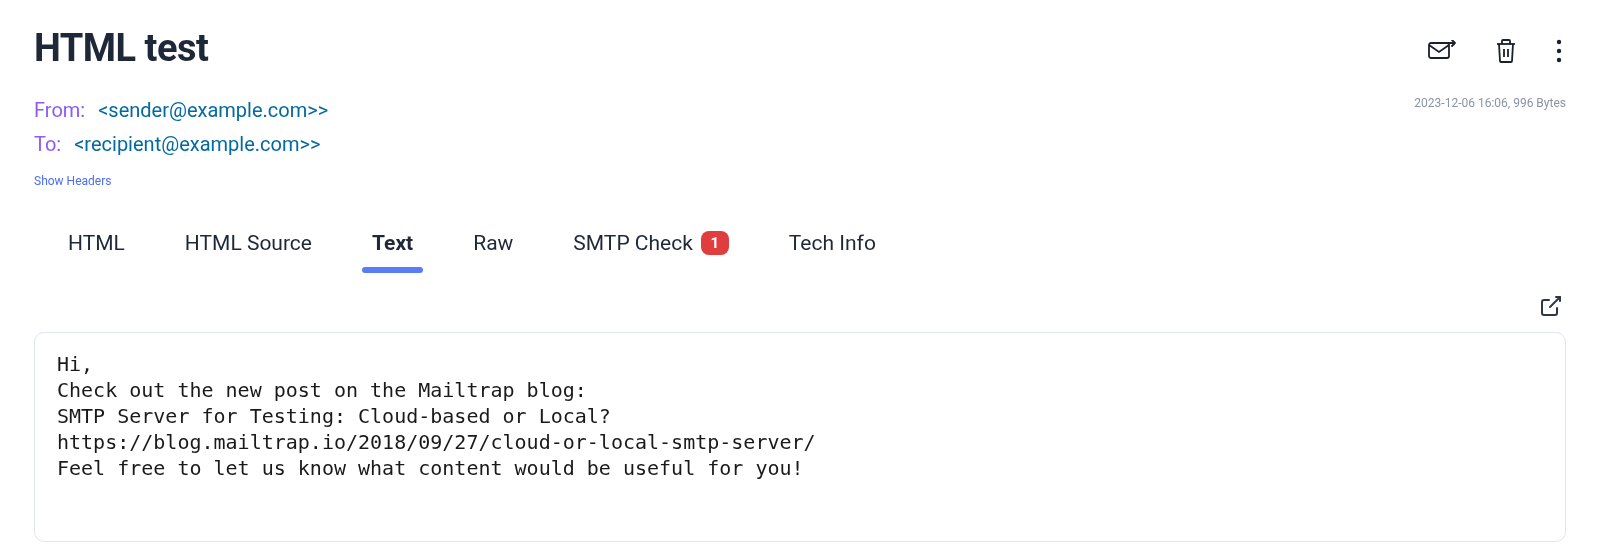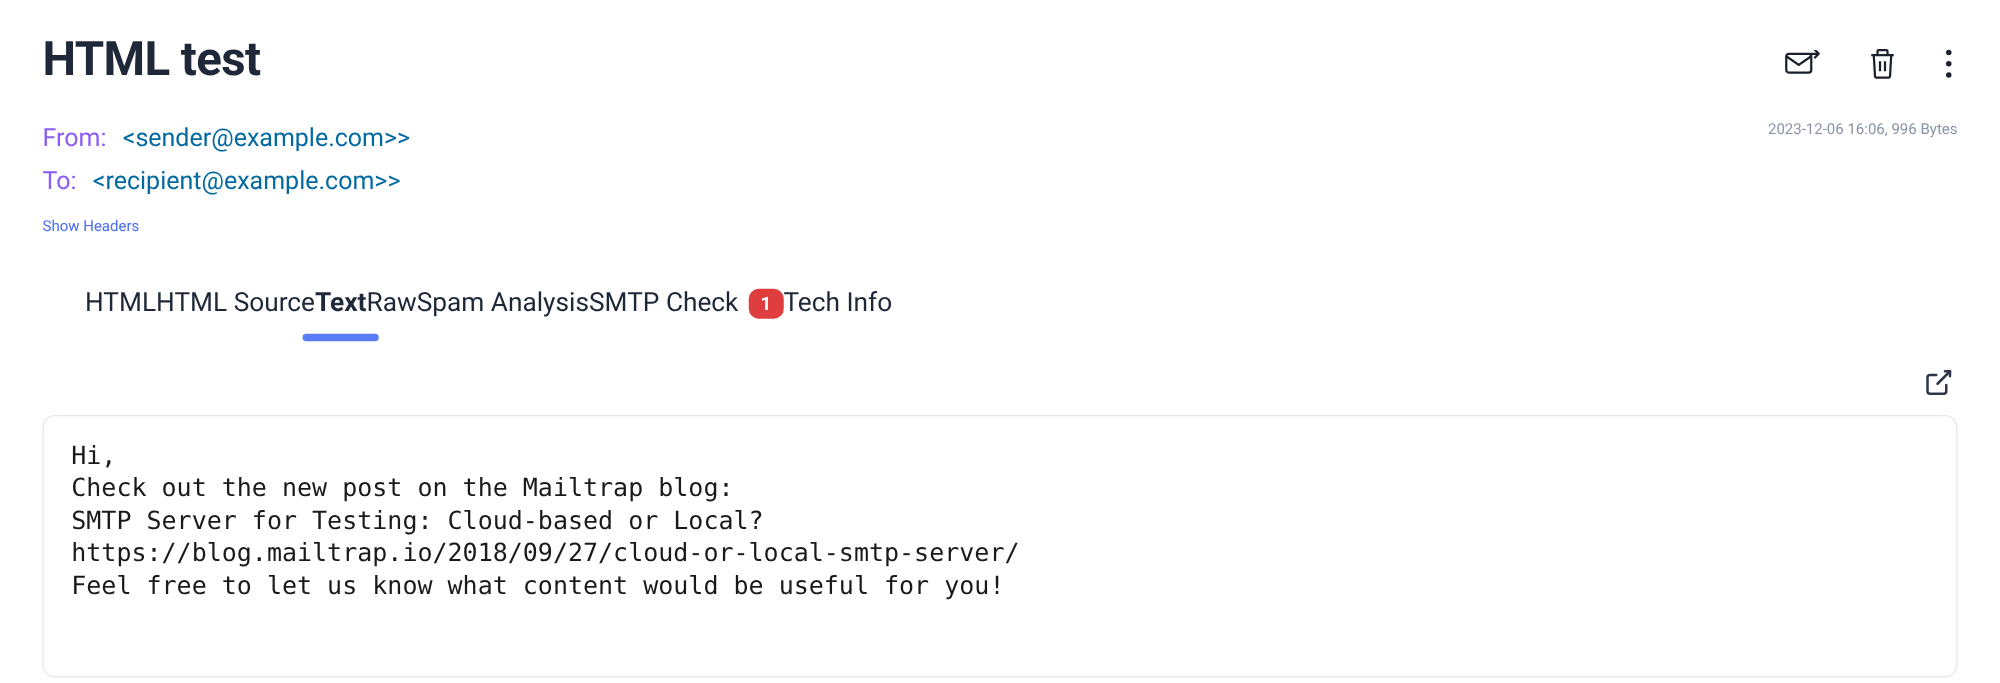--- a/index.html
+++ b/index.html
@@ -49,20 +49,21 @@
     .timestamp { color: #8a94a6; font-size: 12px; }
     .show-headers {
       display: inline-block;
       margin-top: 6px;
       color: #4a6cf7;
       font-size: 12px;
       cursor: pointer;
     }
     .tabs {
       display: flex;
+      gap: 60px;
       margin-top: 36px;
       padding-left: 34px;
       font-size: 21px;
       color: #1e2838;
     }
     .tab {
       padding-bottom: 16px;
       cursor: pointer;
       position: relative;
       display: flex;
@@ -168,23 +169,20 @@
   <div class="tab">
     <span>HTML Source</span>
   </div>
   <div class="tab active">
     <span>Text</span>
   </div>
   <div class="tab">
     <span>Raw</span>
   </div>
   <div class="tab">
-    <span>Spam Analysis</span>
-  </div>
-  <div class="tab">
     <span>SMTP Check</span>
     <span class="badge">1</span>
   </div>
   <div class="tab">
     <span>Tech Info</span>
   </div>
 </div>
 
 <div class="popout-row">
   <button class="icon-btn">

